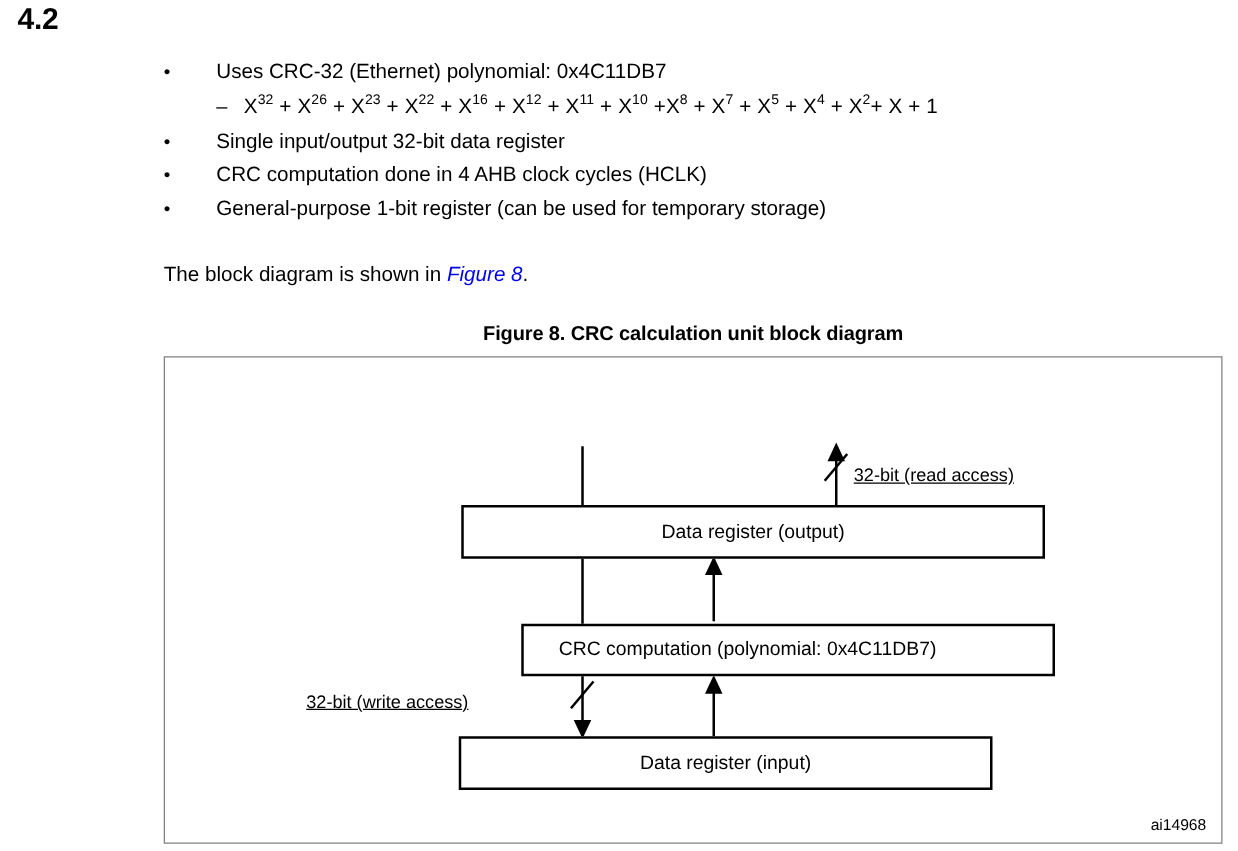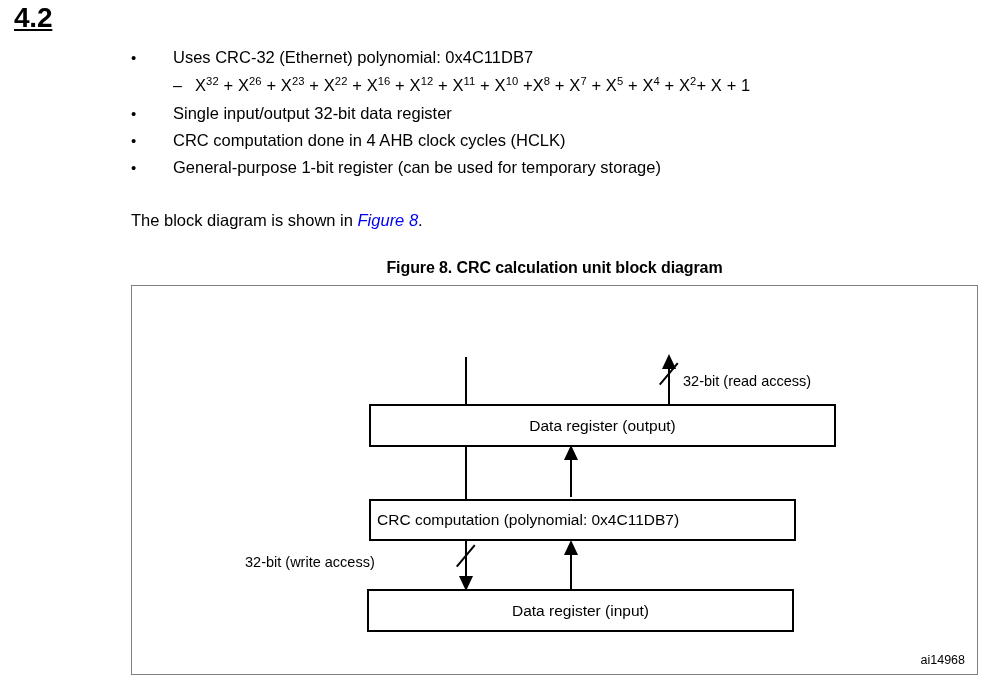--- a/index.html
+++ b/index.html
@@ -24,24 +24,23 @@
     top: 2px;
     width: 990px;
     height: 34px;
     display: flex;
     align-items: flex-start;
   }
   .section-number {
     width: 131px;
     padding-left: 14px;
     box-sizing: border-box;
-    font-size: 28px;
+    font-size: 24px;
     font-weight: bold;
     letter-spacing: -0.2px;
-    text-decoration: underline;
   }
   .section-title {
     font-size: 22px;
     font-weight: bold;
     letter-spacing: -0.2px;
   }
 
   
   .bullet-list {
     position: absolute;
@@ -128,21 +127,21 @@
     position: absolute;
     border: 2px solid #000000;
     box-sizing: border-box;
     background: #ffffff;
     display: flex;
     align-items: center;
     font-size: 15.5px;
     z-index: 3;
   }
   .diagram-box.center { justify-content: center; }
-  .diagram-box.left   { justify-content: flex-start; padding-left: 6px; }
+  .diagram-box.left   { justify-content: flex-start; padding-left: 28px; margin-left: 48px; }
 
   #box-ahb       { left: 165px; top: 27px;  width: 568px; height: 44px; }
   #box-dout      { left: 237px; top: 118px; width: 467px; height: 43px; }
   #box-crc       { left: 237px; top: 213px; width: 427px; height: 42px; }
   #box-din       { left: 235px; top: 303px; width: 427px; height: 43px; }
 
   
   .wire {
     position: absolute;
     background: #000000;
@@ -201,20 +200,21 @@
   }
   #tick-read  { left: 527px; top: 98px; }
   #tick-write { left: 324px; top: 280px; }
 
   
   .diagram-label {
     position: absolute;
     font-size: 14.5px;
     white-space: nowrap;
     z-index: 4;
+    text-decoration: underline;
   }
   #label-read  { left: 551px; top: 87px; }
   #label-write { left: 113px; top: 268px; }
 
   #figure-id {
     position: absolute;
     right: 12px;
     bottom: 7px;
     font-size: 12.5px;
     color: #000000;

